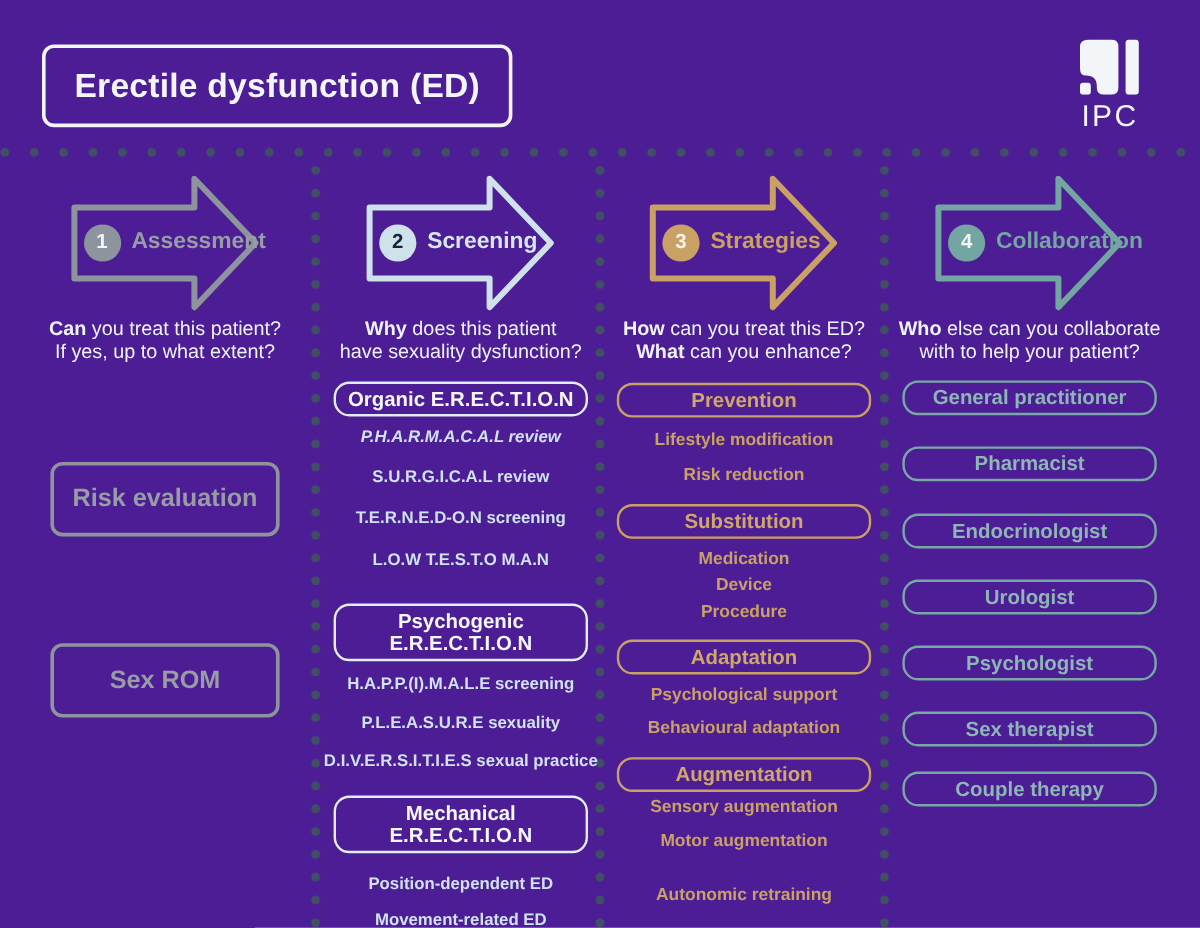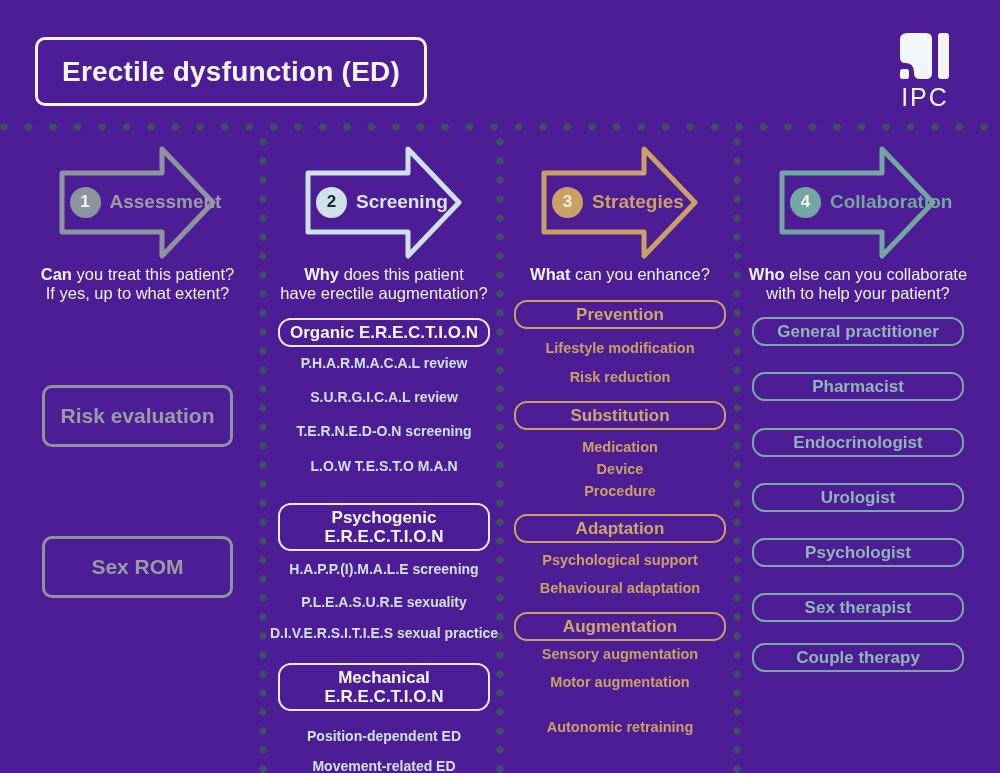--- a/index.html
+++ b/index.html
@@ -132,25 +132,25 @@
         <span class="albl t2">Screening</span>
       </div>
     </div>
     <div class="question">
       <div class="qline">
           <span class="qb">Why</span>
           <span> does this patient</span>
         </div>
       <div class="qline">
           <span class="qb"></span>
-          <span>have erectile augmentation?</span>
+          <span>have sexuality dysfunction?</span>
         </div>
     </div>
     <div class="cat c2" style="margin-top:15px;">Organic E.R.E.C.T.I.O.N</div>
-    <div class="it c2" style="margin-top:8px;">P.H.A.R.M.A.C.A.L review</div>
+    <div class="it c2" style="margin-top:8px;font-style:italic;">P.H.A.R.M.A.C.A.L review</div>
     <div class="it c2" style="margin-top:17px;">S.U.R.G.I.C.A.L review</div>
     <div class="it c2" style="margin-top:17px;">T.E.R.N.E.D-O.N screening</div>
     <div class="it c2" style="margin-top:18px;">L.O.W T.E.S.T.O M.A.N</div>
     <div class="cat c2" style="margin-top:28px;">Psychogenic E.R.E.C.T.I.O.N</div>
     <div class="it c2" style="margin-top:10px;">H.A.P.P.(I).M.A.L.E screening</div>
     <div class="it c2" style="margin-top:16px;">P.L.E.A.S.U.R.E sexuality</div>
     <div class="it c2" style="margin-top:14px;">D.I.V.E.R.S.I.T.I.E.S sexual practice</div>
     <div class="cat c2" style="margin-top:21px;">Mechanical E.R.E.C.T.I.O.N</div>
     <div class="it c2" style="margin-top:17px;">Position-dependent ED</div>
     <div class="it c2" style="margin-top:13px;">Movement-related ED</div>
@@ -160,20 +160,24 @@
     <div class="arrow-wrap a3">
       <svg width="160" height="115" viewBox="0 0 160 115">
         <path d="M4 28 H104 V4 L155 57.5 L104 111 V87 H4 Z"></path>
       </svg>
       <div class="arrow-label">
         <span class="num n3">3</span>
         <span class="albl t3">Strategies</span>
       </div>
     </div>
     <div class="question">
+      <div class="qline">
+          <span class="qb">How</span>
+          <span> can you treat this ED?</span>
+        </div>
       <div class="qline">
           <span class="qb">What</span>
           <span> can you enhance?</span>
         </div>
     </div>
     <div class="cat c3" style="margin-top:16px;">Prevention</div>
     <div class="it c3" style="margin-top:11px;">Lifestyle modification</div>
     <div class="it c3" style="margin-top:12px;">Risk reduction</div>
     <div class="cat c3" style="margin-top:15px;">Substitution</div>
     <div class="it c3" style="margin-top:9px;">Medication</div>

